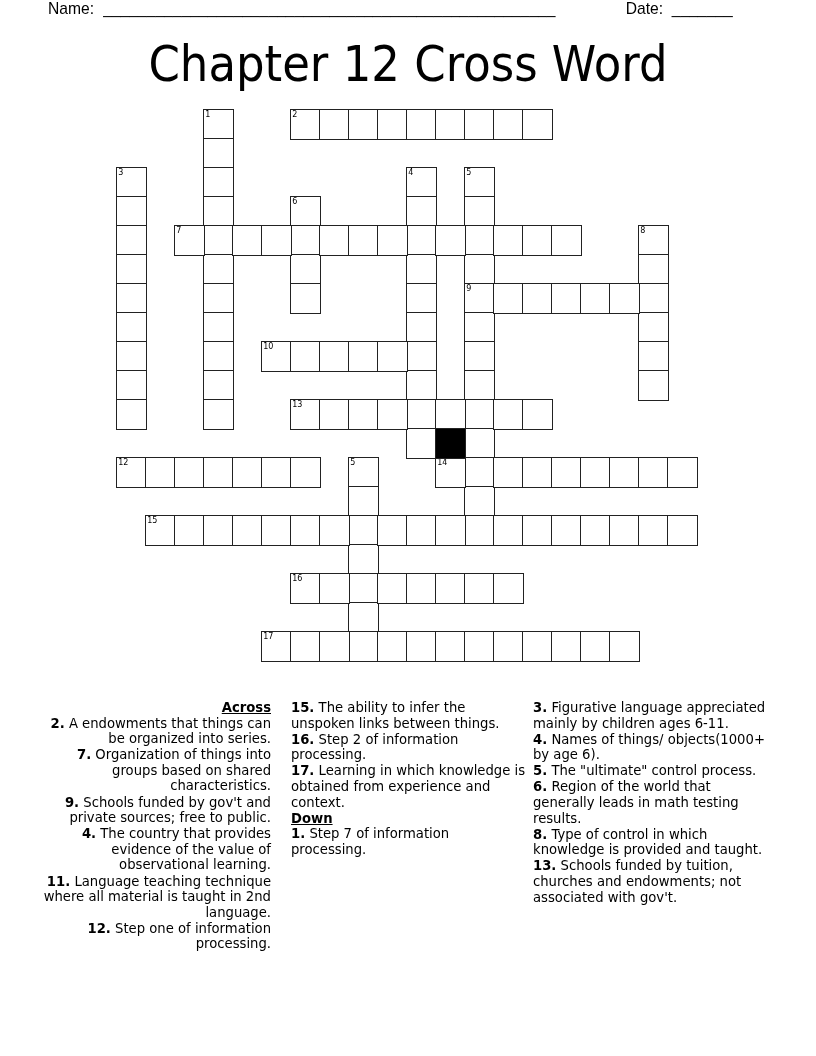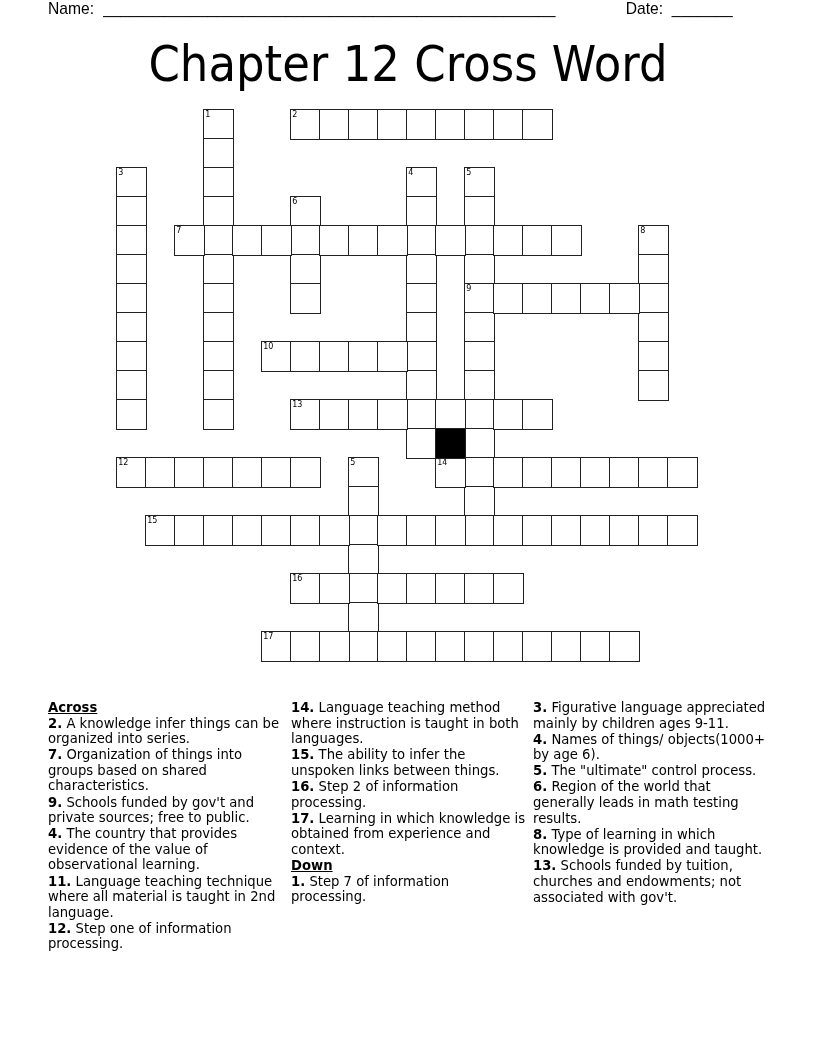--- a/index.html
+++ b/index.html
@@ -25,21 +25,21 @@
     }
     .cell.black { background: #000; }
     .cell .num {
       position: absolute; left: 1px; top: 0px; font-family: "DejaVu Sans", sans-serif;
       font-size: 8px; line-height: 9px; color: #000;
     }
     .clues {
       position: absolute; top: 700px; font-family: "DejaVu Sans", sans-serif;
       font-size: 13.2px; line-height: 15.6px; color: #000;
     }
-    .clues.col1 { left: 48px; width: 235px; }
+    .clues.col1 { left: 36px; width: 235px; text-align: right; }
     .clues.col2 { left: 291px; width: 235px; }
     .clues.col3 { left: 533px; width: 235px; }
     .clue-heading { font-weight: bold; text-decoration: underline; display: block; }
     .clue { display: block; margin-bottom: 0.5px; }
     .clue .cn { font-weight: bold; }
   </style>
 </head>
 <body>
 
 <div class="header-line">
@@ -231,37 +231,36 @@
     <div class="cell" style="left: 494px; top: 632px; width: 30.5px; height: 30.5px;"></div>
     <div class="cell" style="left: 523px; top: 632px; width: 30.5px; height: 30.5px;"></div>
     <div class="cell" style="left: 552px; top: 632px; width: 30.5px; height: 30.5px;"></div>
     <div class="cell" style="left: 581px; top: 632px; width: 30.5px; height: 30.5px;"></div>
     <div class="cell" style="left: 610px; top: 632px; width: 30.5px; height: 30.5px;"></div>
     <div class="cell black" style="left: 436px; top: 429px; width: 30.5px; height: 30.5px;"></div>
   </div>
 
 <div class="clues col1">
   <span class="clue-heading">Across</span>
-  <span class="clue"><span class="cn">2.</span> <span>A knowledge infer things can be organized into series.</span></span>
+  <span class="clue"><span class="cn">2.</span> <span>A endowments that things can be organized into series.</span></span>
   <span class="clue"><span class="cn">7.</span> <span>Organization of things into groups based on shared characteristics.</span></span>
   <span class="clue"><span class="cn">9.</span> <span>Schools funded by gov't and private sources; free to public.</span></span>
   <span class="clue"><span class="cn">4.</span> <span>The country that provides evidence of the value of observational learning.</span></span>
   <span class="clue"><span class="cn">11.</span> <span>Language teaching technique where all material is taught in 2nd language.</span></span>
   <span class="clue"><span class="cn">12.</span> <span>Step one of information processing.</span></span>
 </div>
 
 <div class="clues col2">
-  <span class="clue"><span class="cn">14.</span> <span>Language teaching method where instruction is taught in both languages.</span></span>
   <span class="clue"><span class="cn">15.</span> <span>The ability to infer the unspoken links between things.</span></span>
   <span class="clue"><span class="cn">16.</span> <span>Step 2 of information processing.</span></span>
   <span class="clue"><span class="cn">17.</span> <span>Learning in which knowledge is obtained from experience and context.</span></span>
   <span class="clue-heading">Down</span>
   <span class="clue"><span class="cn">1.</span> <span>Step 7 of information processing.</span></span>
 </div>
 
 <div class="clues col3">
-  <span class="clue"><span class="cn">3.</span> <span>Figurative language appreciated mainly by children ages 9-11.</span></span>
+  <span class="clue"><span class="cn">3.</span> <span>Figurative language appreciated mainly by children ages 6-11.</span></span>
   <span class="clue"><span class="cn">4.</span> <span>Names of things/ objects(1000+ by age 6).</span></span>
   <span class="clue"><span class="cn">5.</span> <span>The "ultimate" control process.</span></span>
   <span class="clue"><span class="cn">6.</span> <span>Region of the world that generally leads in math testing results.</span></span>
-  <span class="clue"><span class="cn">8.</span> <span>Type of learning in which knowledge is provided and taught.</span></span>
+  <span class="clue"><span class="cn">8.</span> <span>Type of control in which knowledge is provided and taught.</span></span>
   <span class="clue"><span class="cn">13.</span> <span>Schools funded by tuition, churches and endowments; not associated with gov't.</span></span>
 </div>
 
 </body></html>

